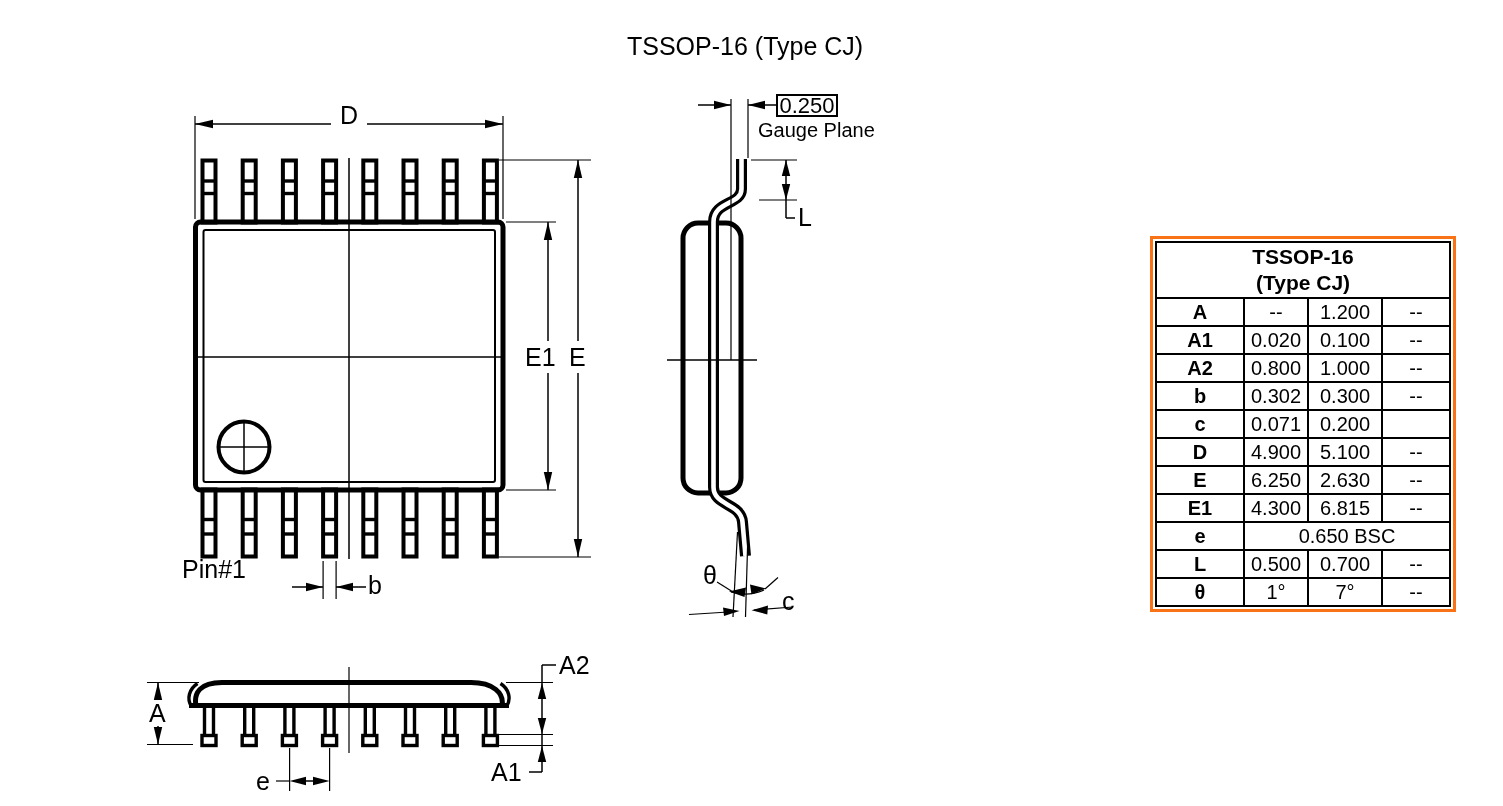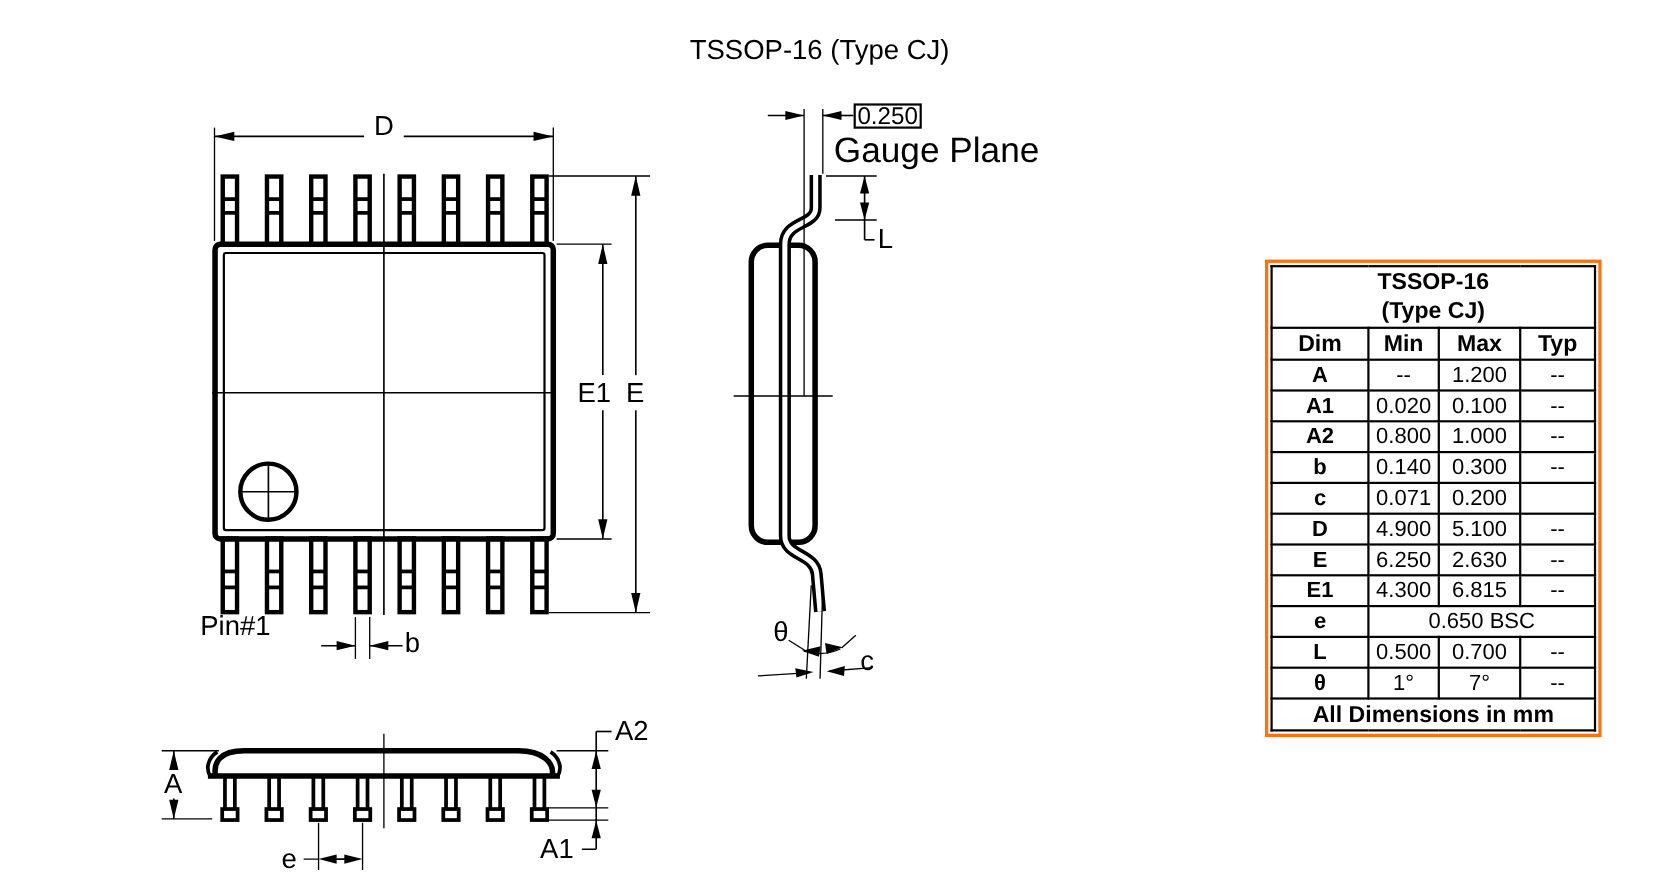--- a/index.html
+++ b/index.html
@@ -215,21 +215,21 @@
 
   <div class="title" style="left:627px;top:32px;">TSSOP-16 (Type CJ)</div>
 
   <div class="lbl" style="left:340px;top:103px;">D</div>
   <div class="lbl" style="left:525px;top:345px;">E1</div>
   <div class="lbl" style="left:569px;top:345px;">E</div>
   <div class="lbl" style="left:182px;top:557px;">Pin#1</div>
   <div class="lbl" style="left:368px;top:573px;">b</div>
 
   <div class="gauge-box">0.250</div>
-  <div class="lbl" style="left:758px;top:120px;font-size:32px;">Gauge Plane</div>
+  <div class="lbl" style="left:758px;top:120px;font-size:20px;">Gauge Plane</div>
   <div class="lbl" style="left:798px;top:205px;">L</div>
   <div class="lbl" style="left:703px;top:563px;">θ</div>
   <div class="lbl" style="left:782px;top:589px;">c</div>
 
   <div class="lbl" style="left:149px;top:701px;">A</div>
   <div class="lbl" style="left:559px;top:653px;">A2</div>
   <div class="lbl" style="left:491px;top:760px;">A1</div>
   <div class="lbl" style="left:256px;top:769px;">e</div>
 
   <div class="dim-table">
@@ -240,47 +240,41 @@
           <col style="width:74px">
           <col style="width:68px">
         </colgroup>
       <tbody>
           <tr class="t-title">
         <td colspan="4">
           <div>TSSOP-16</div>
           <div>(Type CJ)</div>
         </td>
       </tr>
-      <tr class="t-head">
-        <td>Dim</td>
-        <td>Min</td>
-        <td>Max</td>
-        <td>Typ</td>
-      </tr>
       <tr>
         <td class="dc">A</td>
         <td>--</td>
         <td>1.200</td>
         <td>--</td>
       </tr>
       <tr>
         <td class="dc">A1</td>
         <td>0.020</td>
         <td>0.100</td>
         <td>--</td>
       </tr>
       <tr>
         <td class="dc">A2</td>
         <td>0.800</td>
         <td>1.000</td>
         <td>--</td>
       </tr>
       <tr>
         <td class="dc">b</td>
-        <td>0.140</td>
+        <td>0.302</td>
         <td>0.300</td>
         <td>--</td>
       </tr>
       <tr>
         <td class="dc">c</td>
         <td>0.071</td>
         <td>0.200</td>
         <td></td>
       </tr>
       <tr>
@@ -310,20 +304,17 @@
         <td>0.500</td>
         <td>0.700</td>
         <td>--</td>
       </tr>
       <tr>
         <td class="dc">θ</td>
         <td>1°</td>
         <td>7°</td>
         <td>--</td>
       </tr>
-      <tr class="t-foot">
-        <td colspan="4">All Dimensions in mm</td>
-      </tr>
     </tbody>
       </table>
   </div>
 
 </div>
 
 </body></html>

